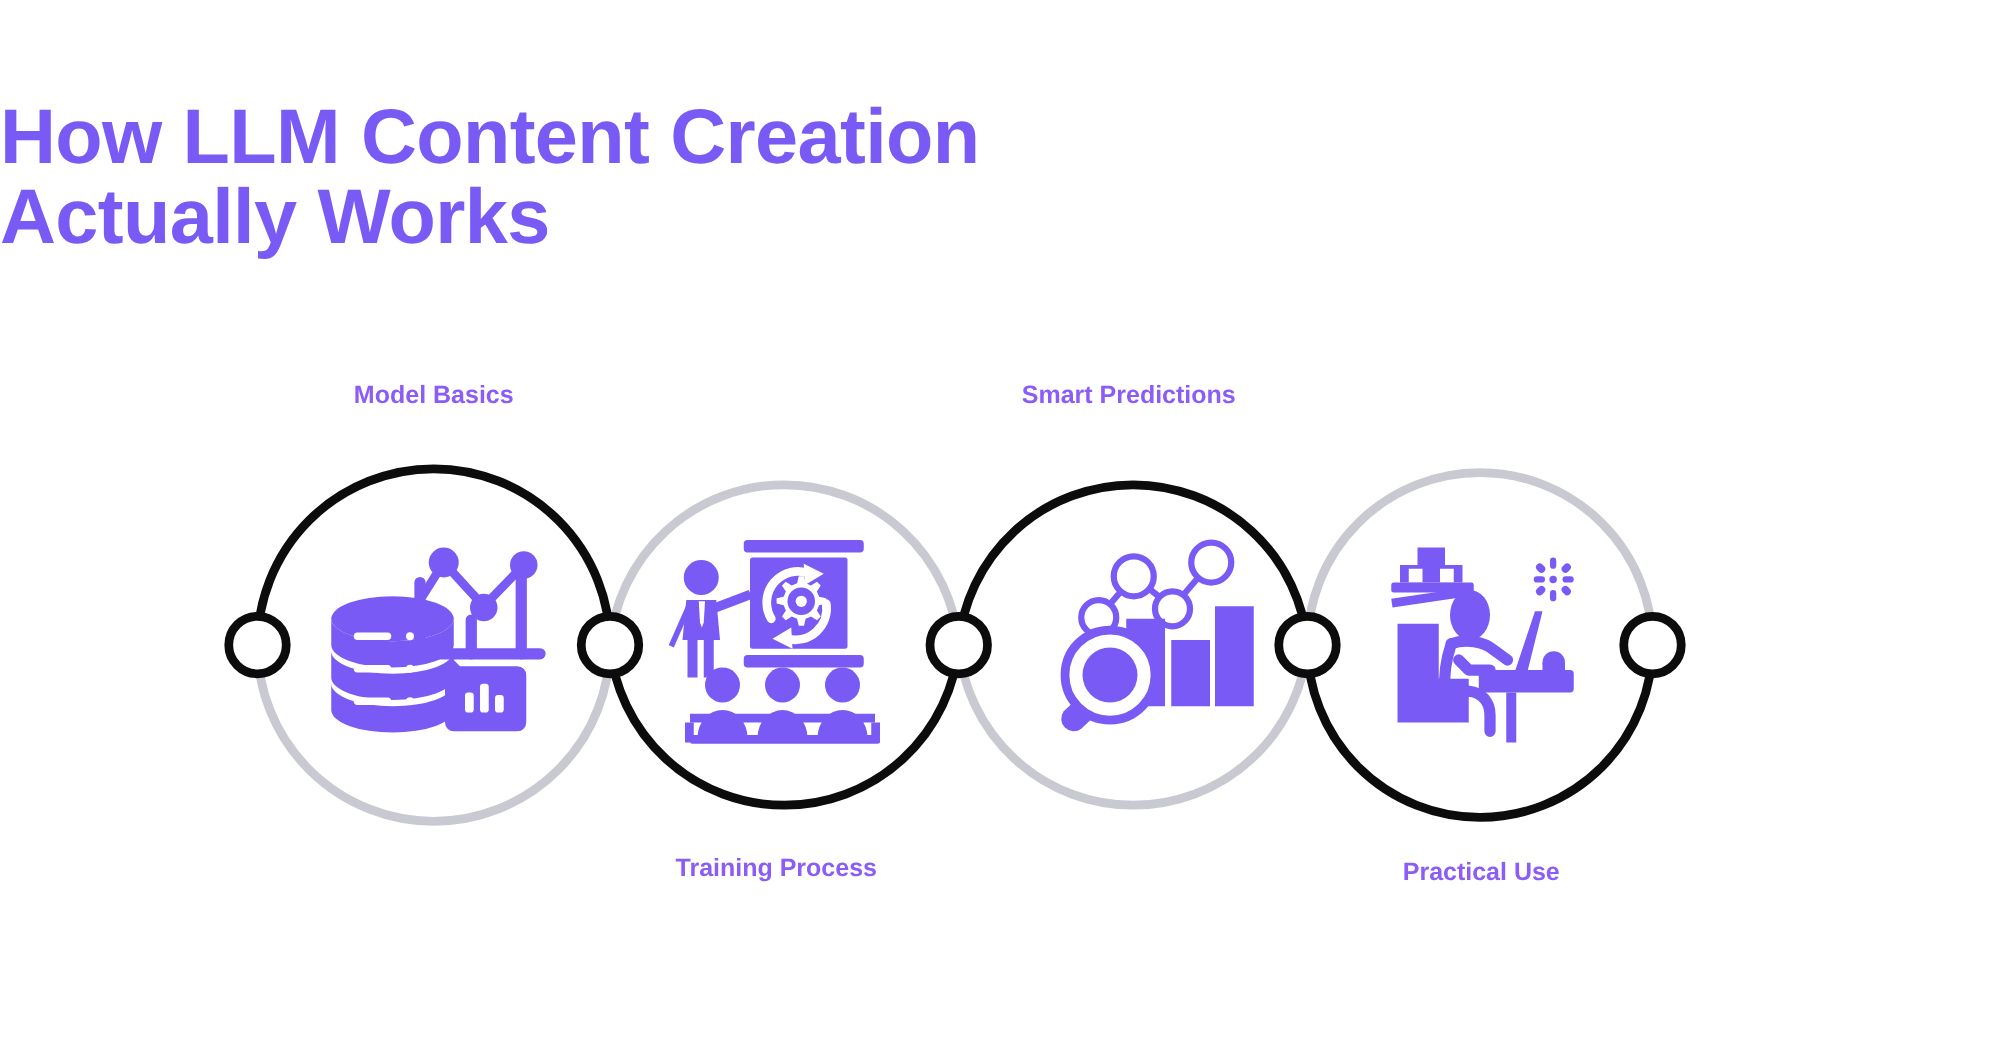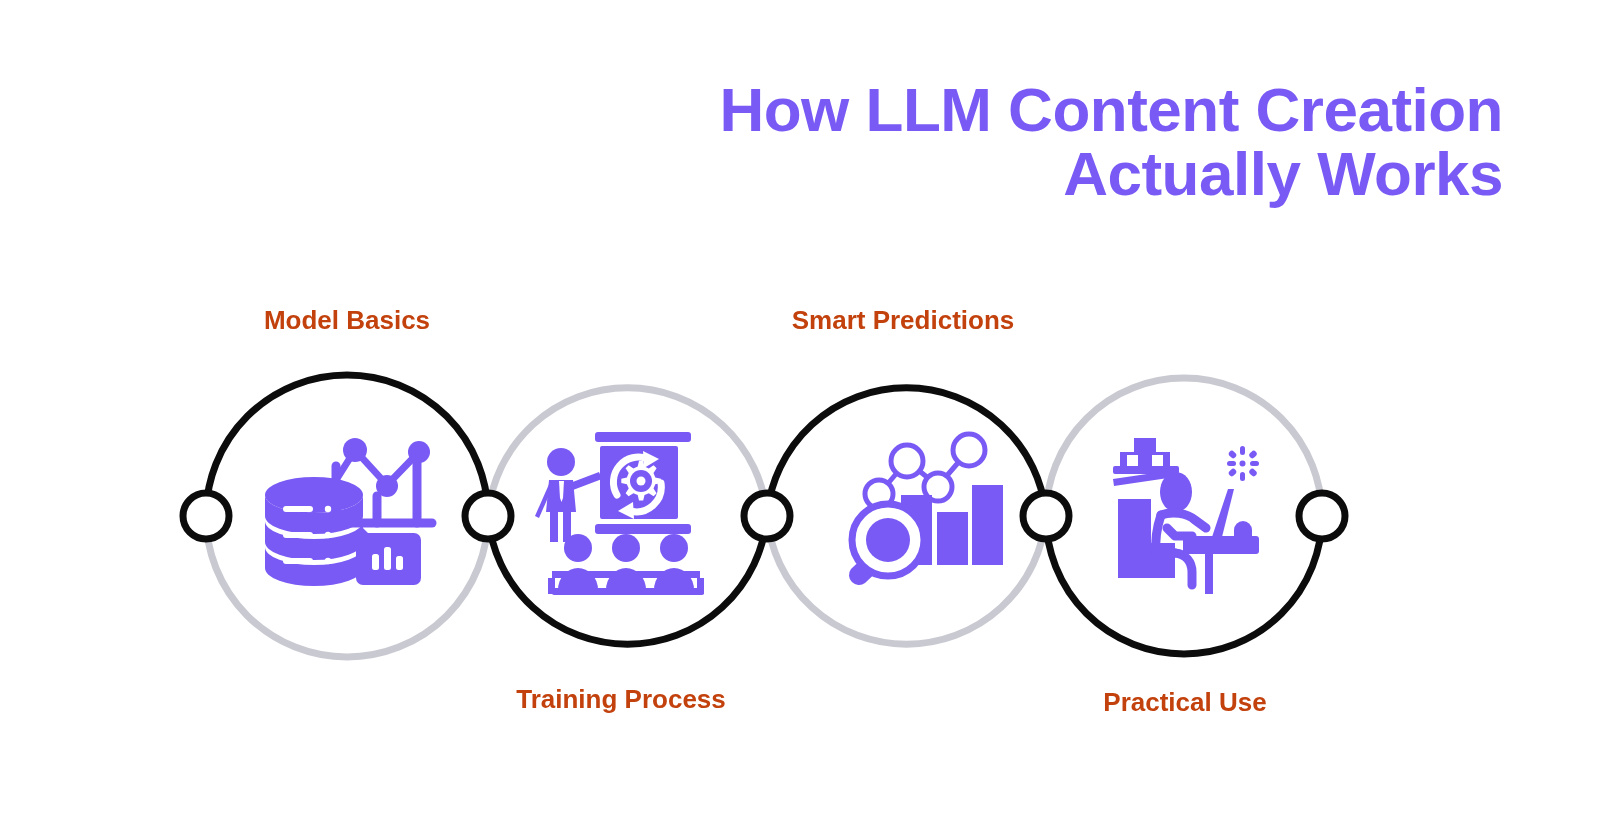--- a/index.html
+++ b/index.html
@@ -18,37 +18,37 @@
     position: relative;
     width: 1600px;
     height: 840px;
     background: #ffffff;
   }
   .title-block {
     position: absolute;
     left: 0;
     top: 78px;
     width: 1503px;
-    text-align: right;
+    text-align: left;
     line-height: 1.04;
   }
   .title-line {
     display: block;
     font-family: "Liberation Sans", sans-serif;
     font-weight: bold;
     font-size: 62px;
     letter-spacing: -0.5px;
     color: #7a5af5;
   }
   .stage-label {
     position: absolute;
     font-family: "Liberation Sans", sans-serif;
     font-weight: bold;
-    font-size: 26px;
-    color: #c2410c;
+    font-size: 20px;
+    color: #8b5cf6;
     text-align: center;
     white-space: nowrap;
     transform: translateX(-50%);
   }
   svg.canvas {
     position: absolute;
     left: 0;
     top: 0;
     width: 1600px;
     height: 840px;

